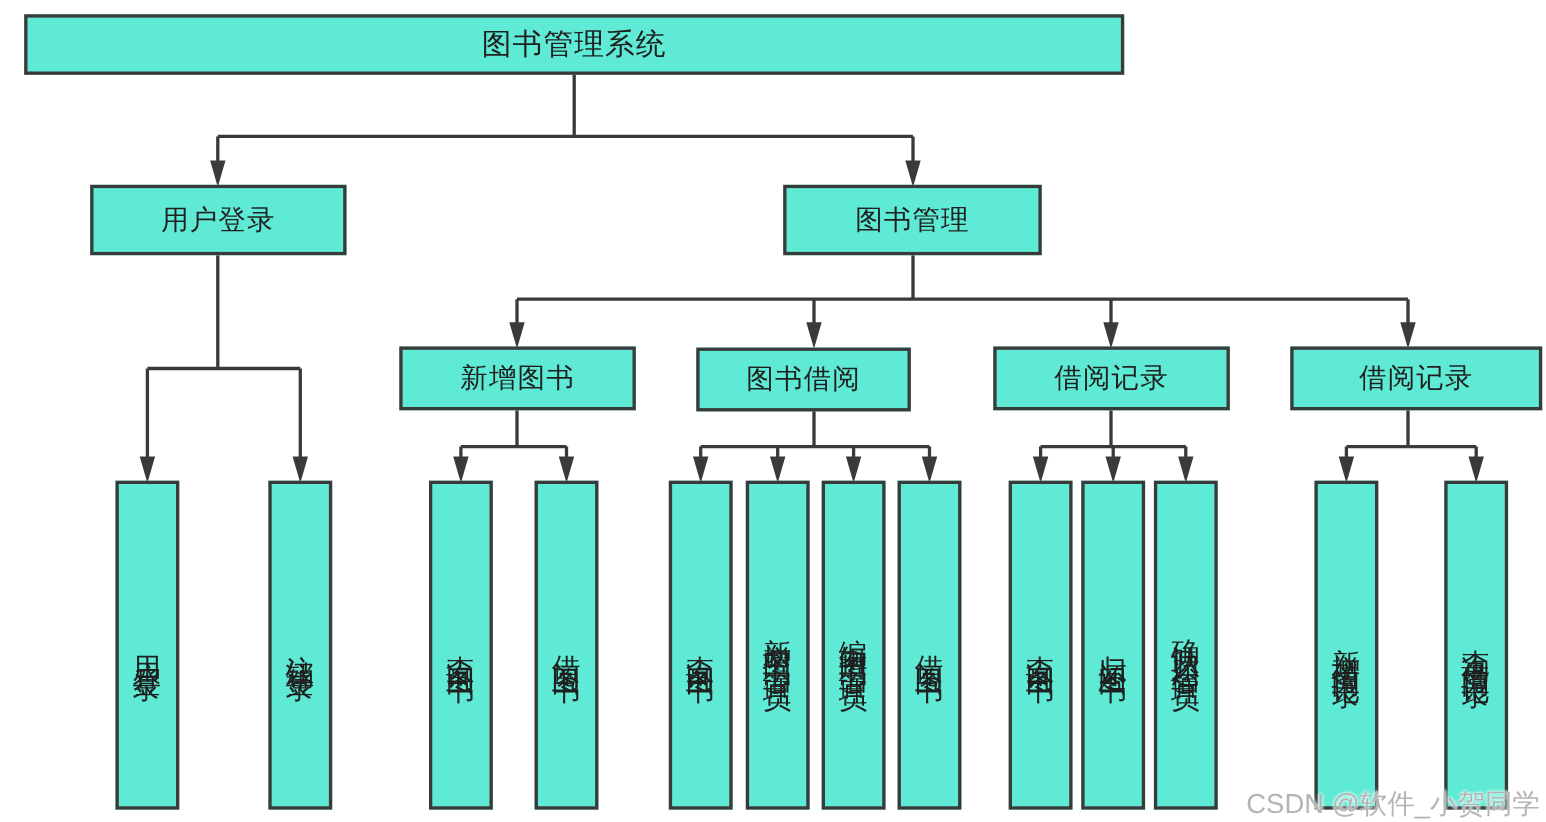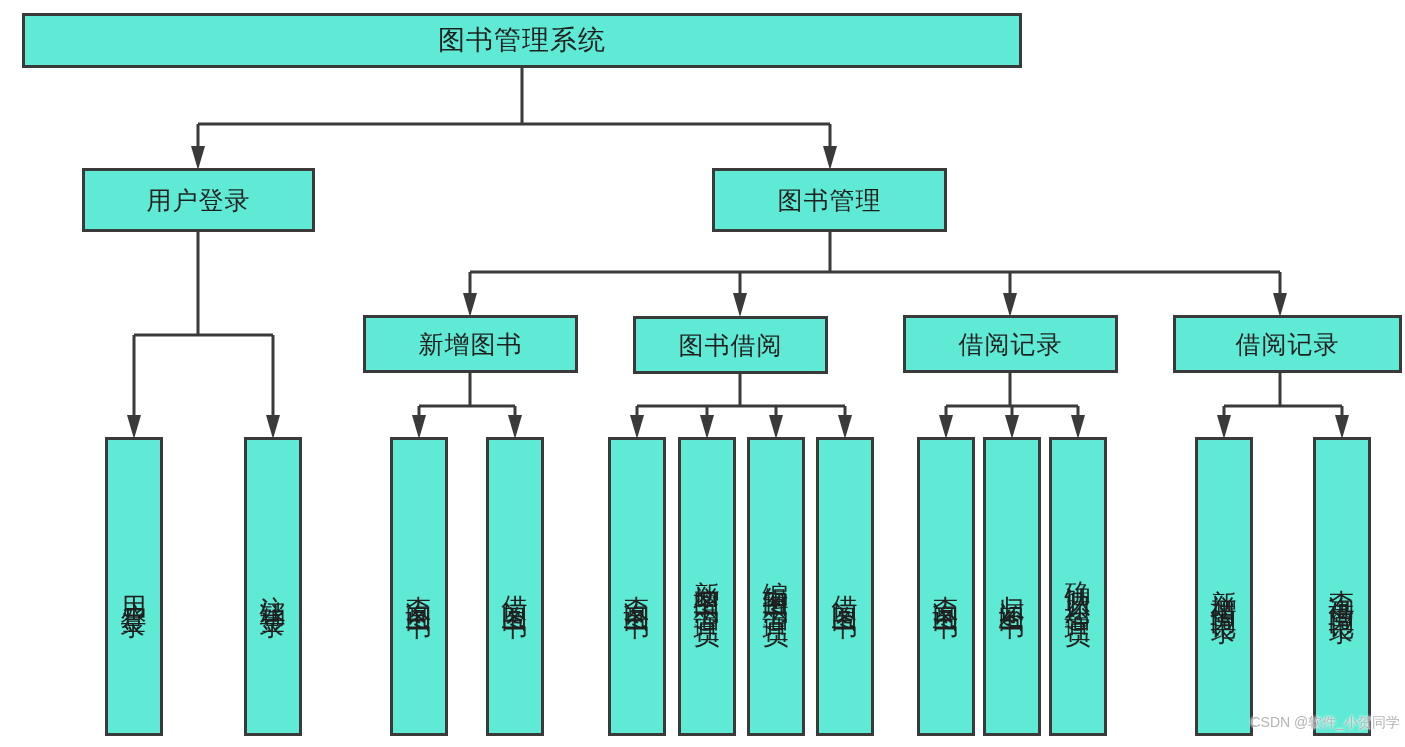--- a/index.html
+++ b/index.html
@@ -17,21 +17,21 @@
     display:flex; align-items:center; justify-content:center;
     text-align:center; line-height:1;
   }
   .root-box { font-size:27px; letter-spacing:1px; }
   .hbox { font-size:25px; letter-spacing:1px; }
   .vbox {
     writing-mode:vertical-rl; text-orientation:mixed;
     font-size:26px; letter-spacing:6px;
   }
   .watermark {
-    position:absolute; right:5px; top:714px; font-size:14px;
+    position:absolute; right:5px; top:714px; font-size:25px;
     color:var(--watermark); white-space:nowrap; z-index:5;
     text-shadow:0 0 3px #fff, 0 0 3px #fff;
   }
 </style>
 </head>
 <body>
 
 <div class="stage">
 
   <svg class="wires" viewBox="0 0 1405 747">

